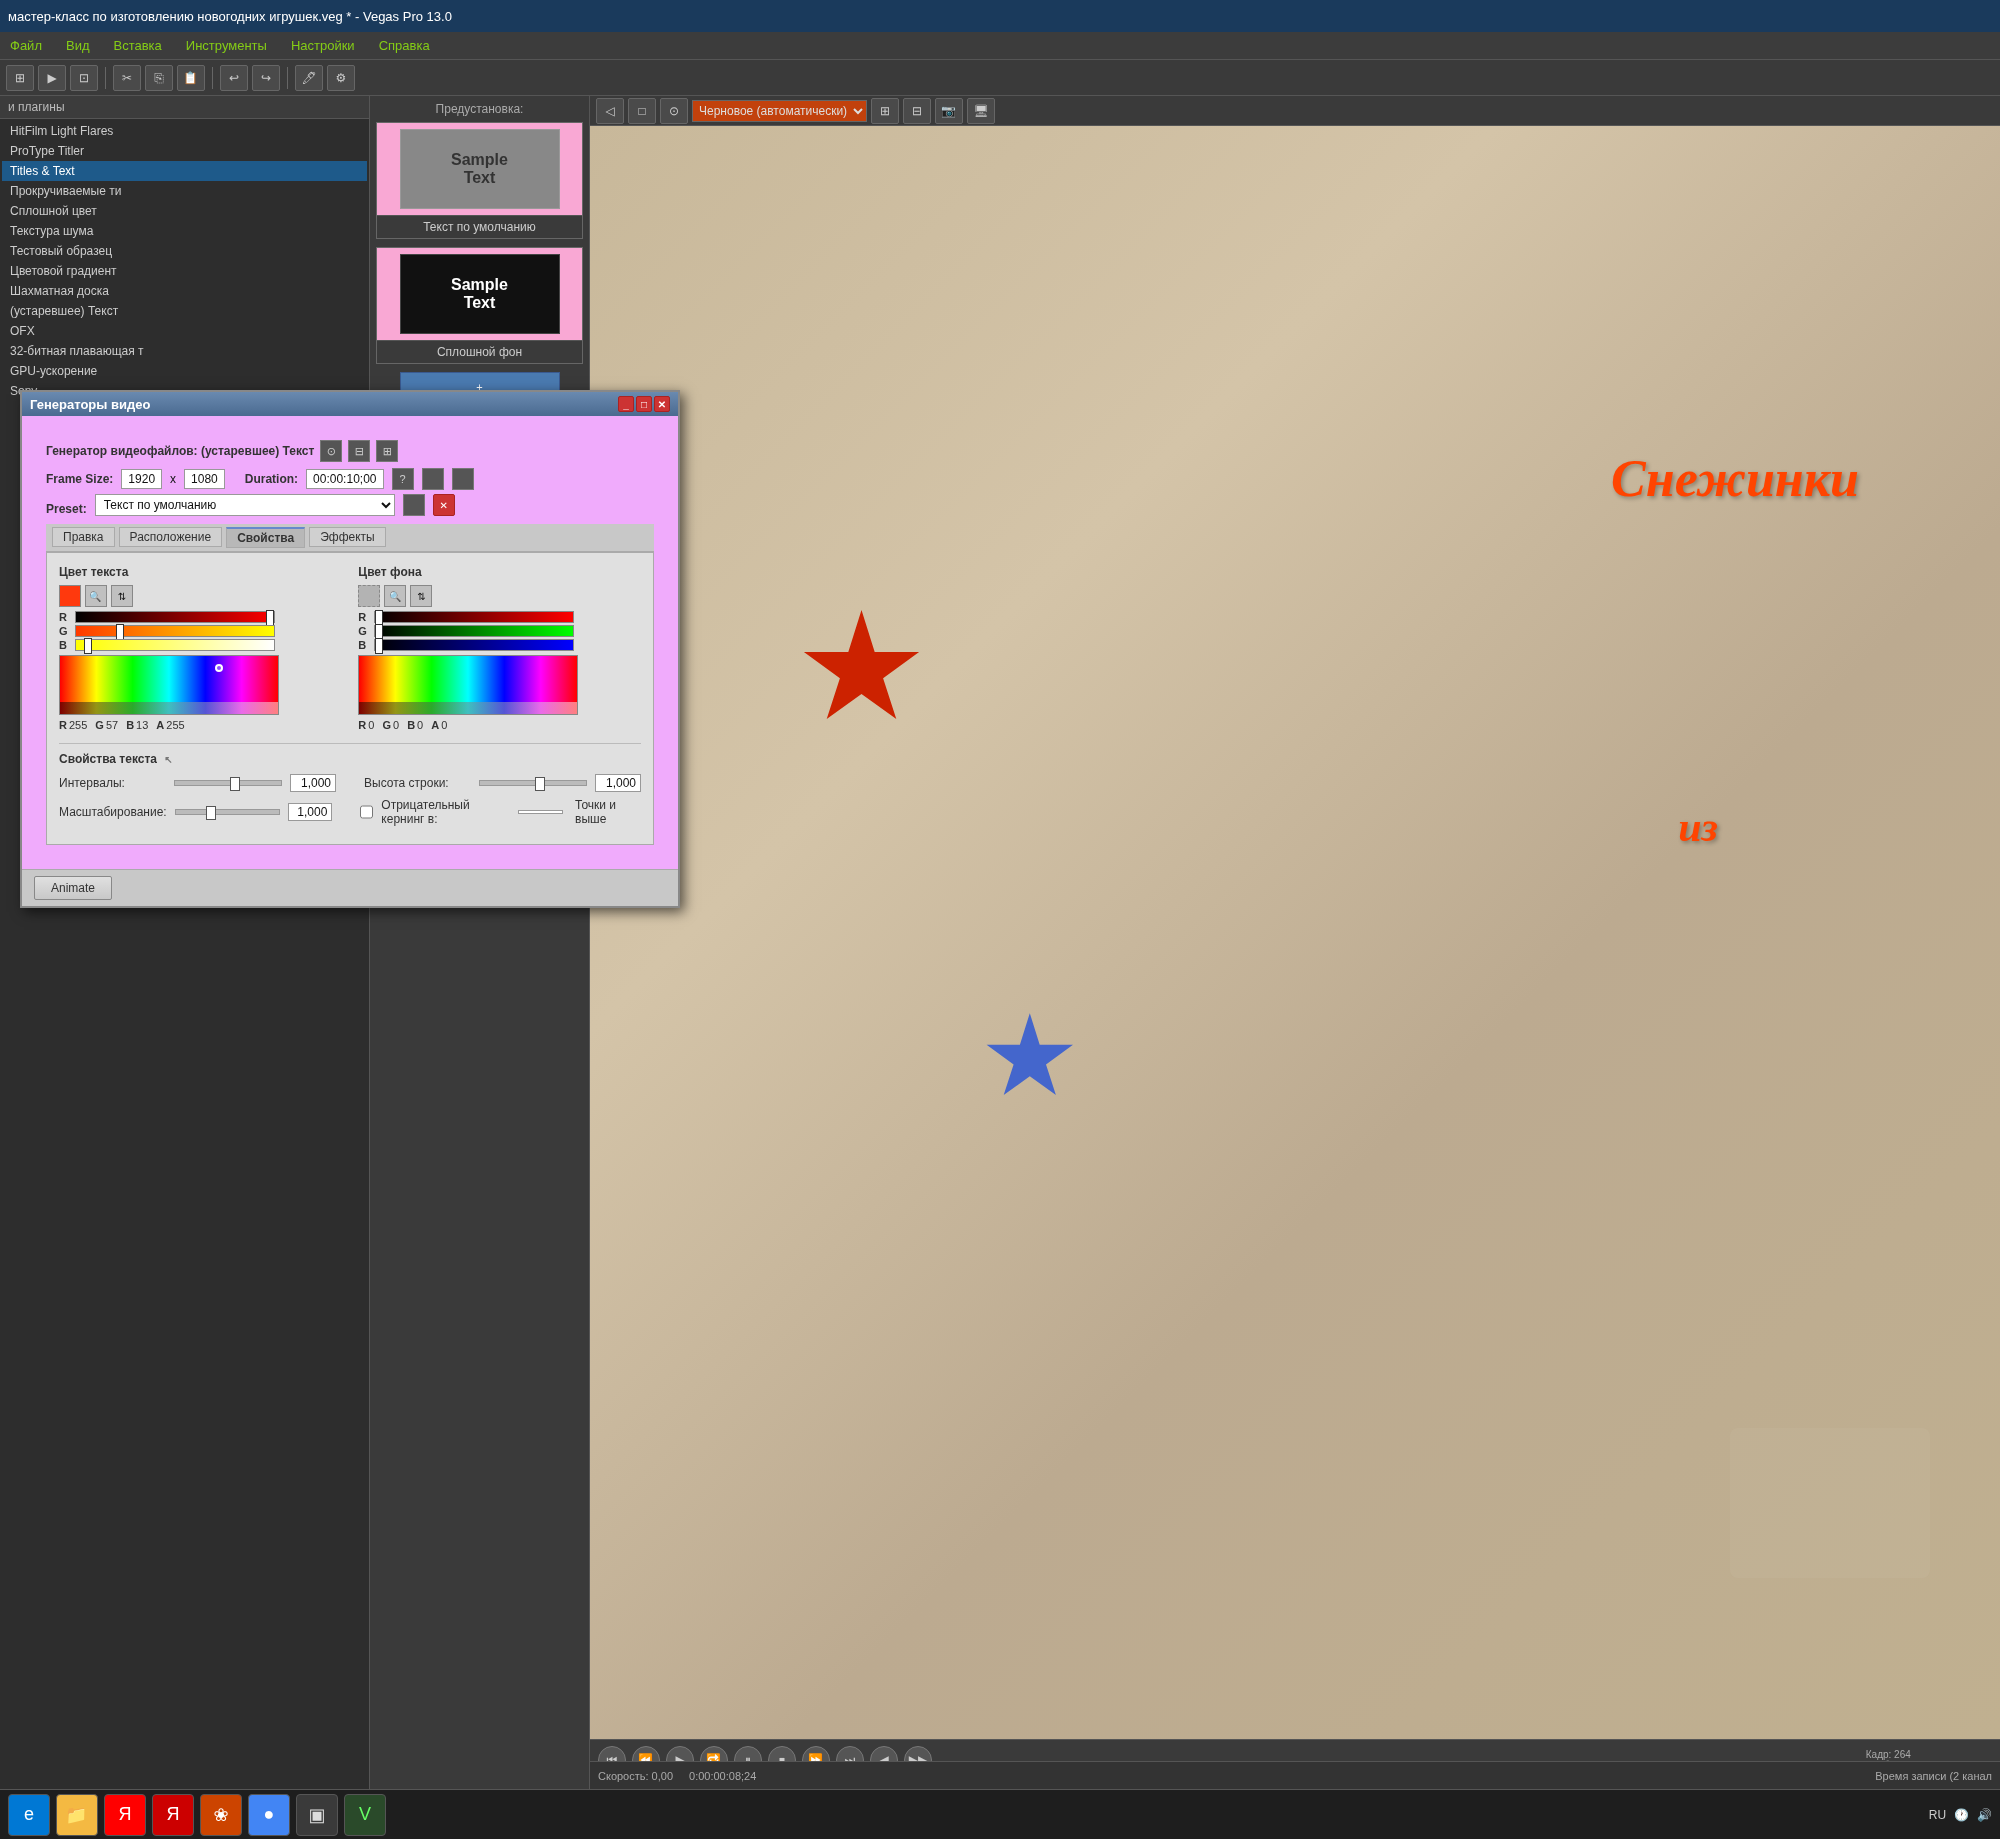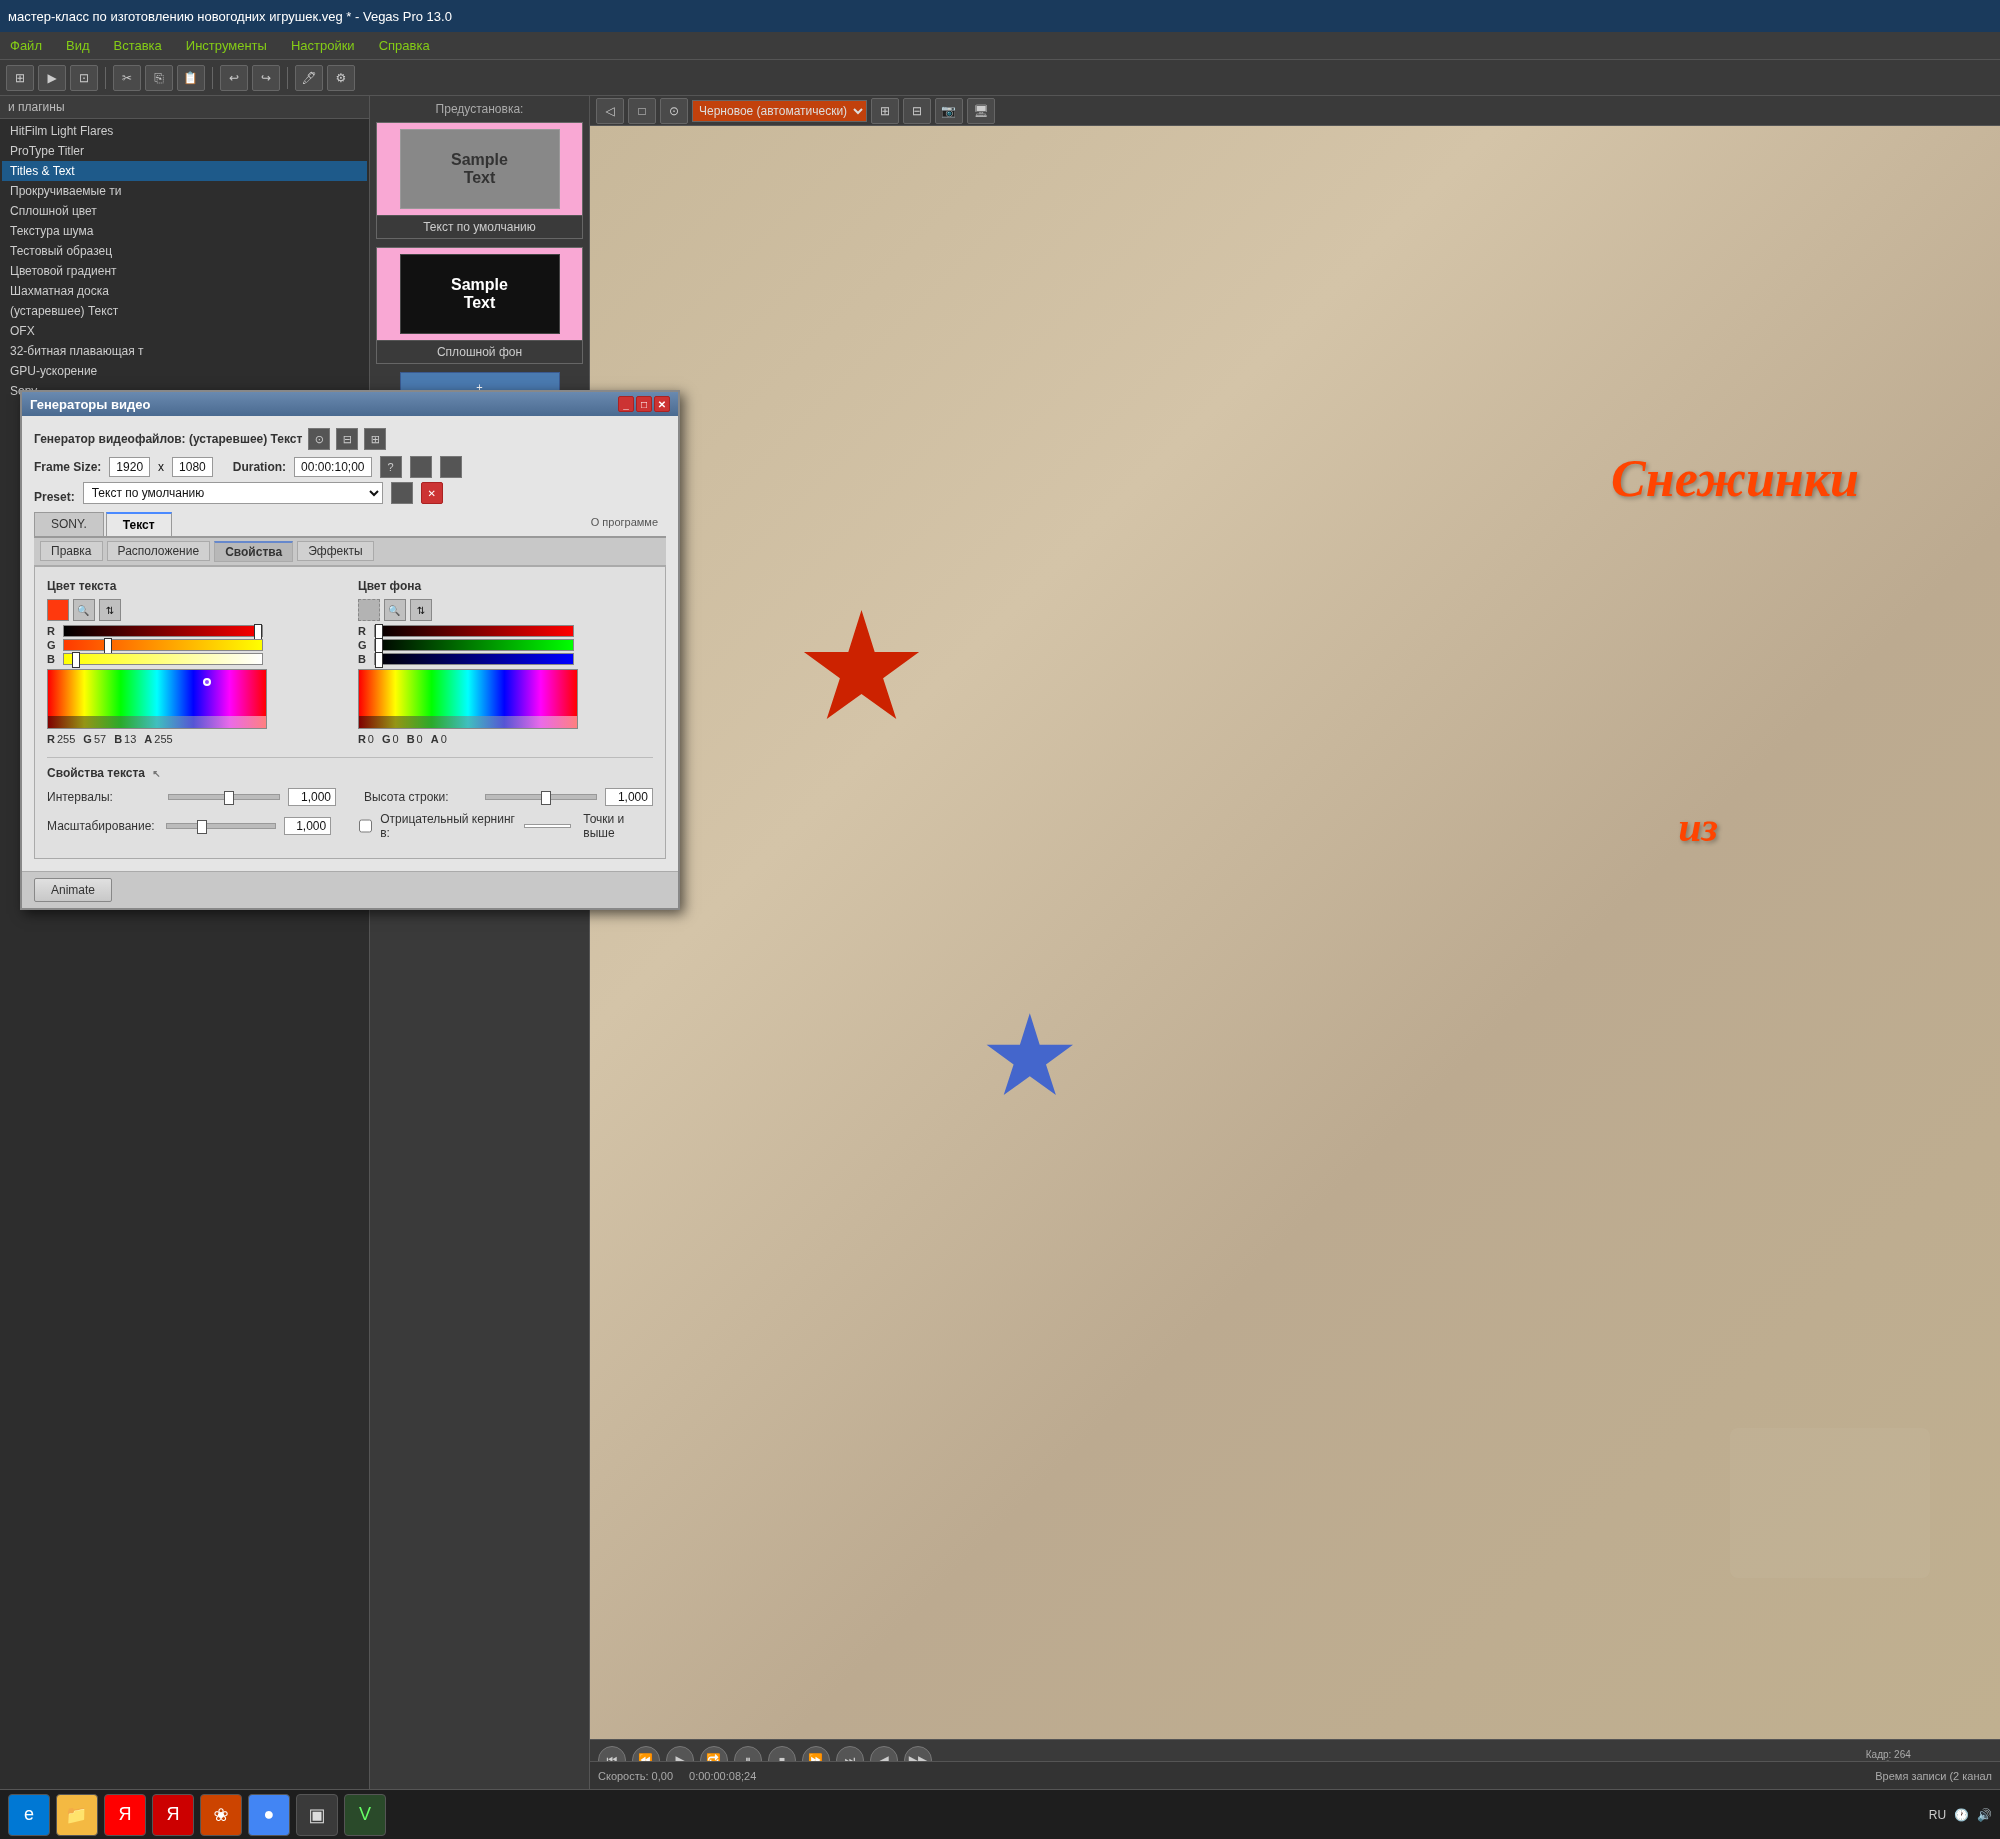--- a/index.html
+++ b/index.html
@@ -418,22 +418,22 @@
       background: #cc3333;
       border: 1px solid #aa2222;
       border-radius: 2px;
       display: flex; align-items: center; justify-content: center;
       cursor: pointer;
       font-size: 10px;
       color: #fff;
     }
 
     #vg-body {
-      background: #e5e5e5;
-      padding: 12px;
+      background: #f0abfc;
+      padding: 24px;
     }
 
     #vg-header-row {
       display: flex;
       align-items: center;
       gap: 8px;
       margin-bottom: 6px;
       font-size: 12px;
     }
 
@@ -890,25 +890,20 @@
 
     <div style="display:flex;align-items:flex-end;gap:8px;margin-bottom:8px;">
       <span class="vg-label">Preset:</span>
       <select style="width:300px;background:#fff;border:1px solid #999;padding:2px 4px;font-size:12px;color:#111;">
         <option>Текст по умолчанию</option>
       </select>
       <div style="width:22px;height:22px;background:#555;border:1px solid #777;cursor:pointer;"></div>
       <div class="vg-close-btn" style="background:#cc3333;width:22px;height:22px;">✕</div>
     </div>
 
-    <div id="vg-tabs">
-      <div class="vg-tab">SONY.</div>
-      <div class="vg-tab active">Текст</div>
-      <div style="margin-left:auto;padding:4px 8px;font-size:11px;color:#555;cursor:pointer;">О программе</div>
-    </div>
 
     <div id="vg-tab-row">
       <div class="vg-small-tab">Правка</div>
       <div class="vg-small-tab">Расположение</div>
       <div class="vg-small-tab active">Свойства</div>
       <div class="vg-small-tab">Эффекты</div>
     </div>
 
     <div id="vg-content">
 

